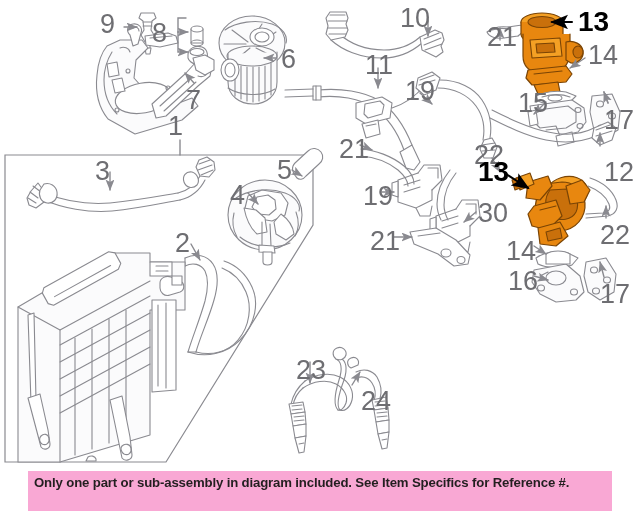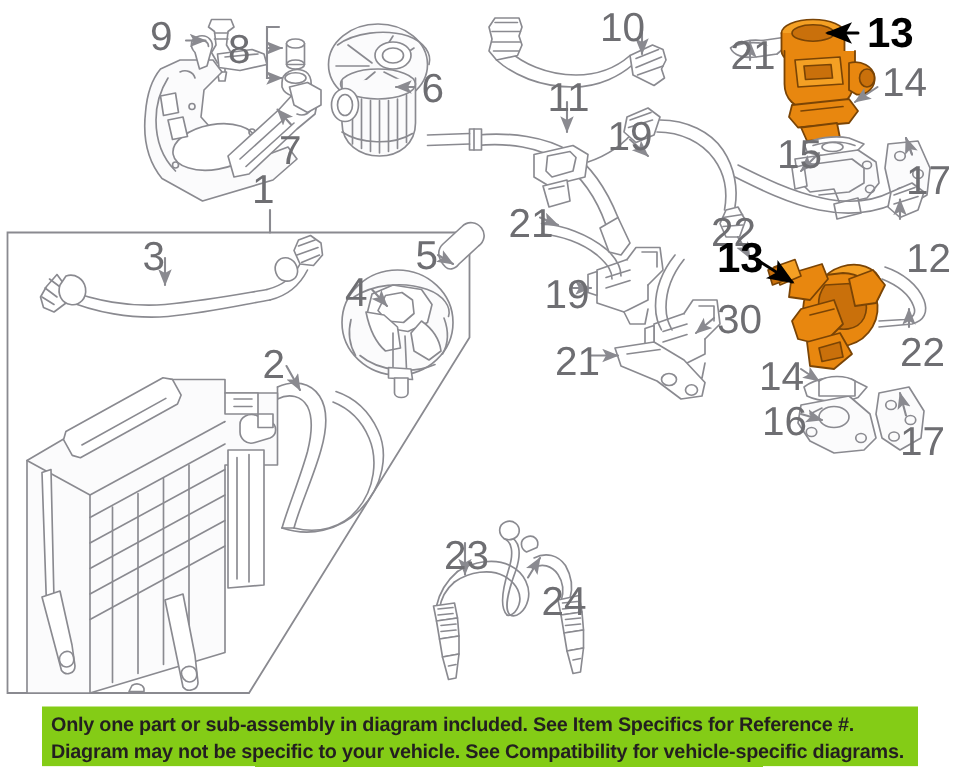--- a/index.html
+++ b/index.html
@@ -21,21 +21,21 @@
     top: 0;
     width: 640px;
     height: 511px;
   }
   .banner {
     position: absolute;
     left: 28px;
     top: 471px;
     width: 584px;
     height: 40px;
-    background: #84cc16;
+    background: #f9a8d4;
     box-sizing: border-box;
     padding: 3px 4px 0 6px;
   }
   .banner-line {
     display: block;
     color: #231f20;
     font-family: "Liberation Sans", sans-serif;
     font-weight: bold;
     font-size: 13.2px;
     line-height: 18px;
@@ -458,16 +458,15 @@
   <div class="lbl" style="left:600px; top:222px;">22</div>
   <div class="lbl" style="left:506px; top:238px;">14</div>
   <div class="lbl" style="left:508px; top:268px;">16</div>
   <div class="lbl" style="left:600px; top:281px;">17</div>
 
   <div class="lbl" style="left:296px; top:357px;">23</div>
   <div class="lbl" style="left:332px; top:388px;margin-left:29px;">24</div>
 
   <div class="banner">
     <span class="banner-line">Only one part or sub-assembly in diagram included. See Item Specifics for Reference #.</span>
-    <span class="banner-line">Diagram may not be specific to your vehicle. See Compatibility for vehicle-specific diagrams.</span>
   </div>
 
 </div>
 
 </body></html>

